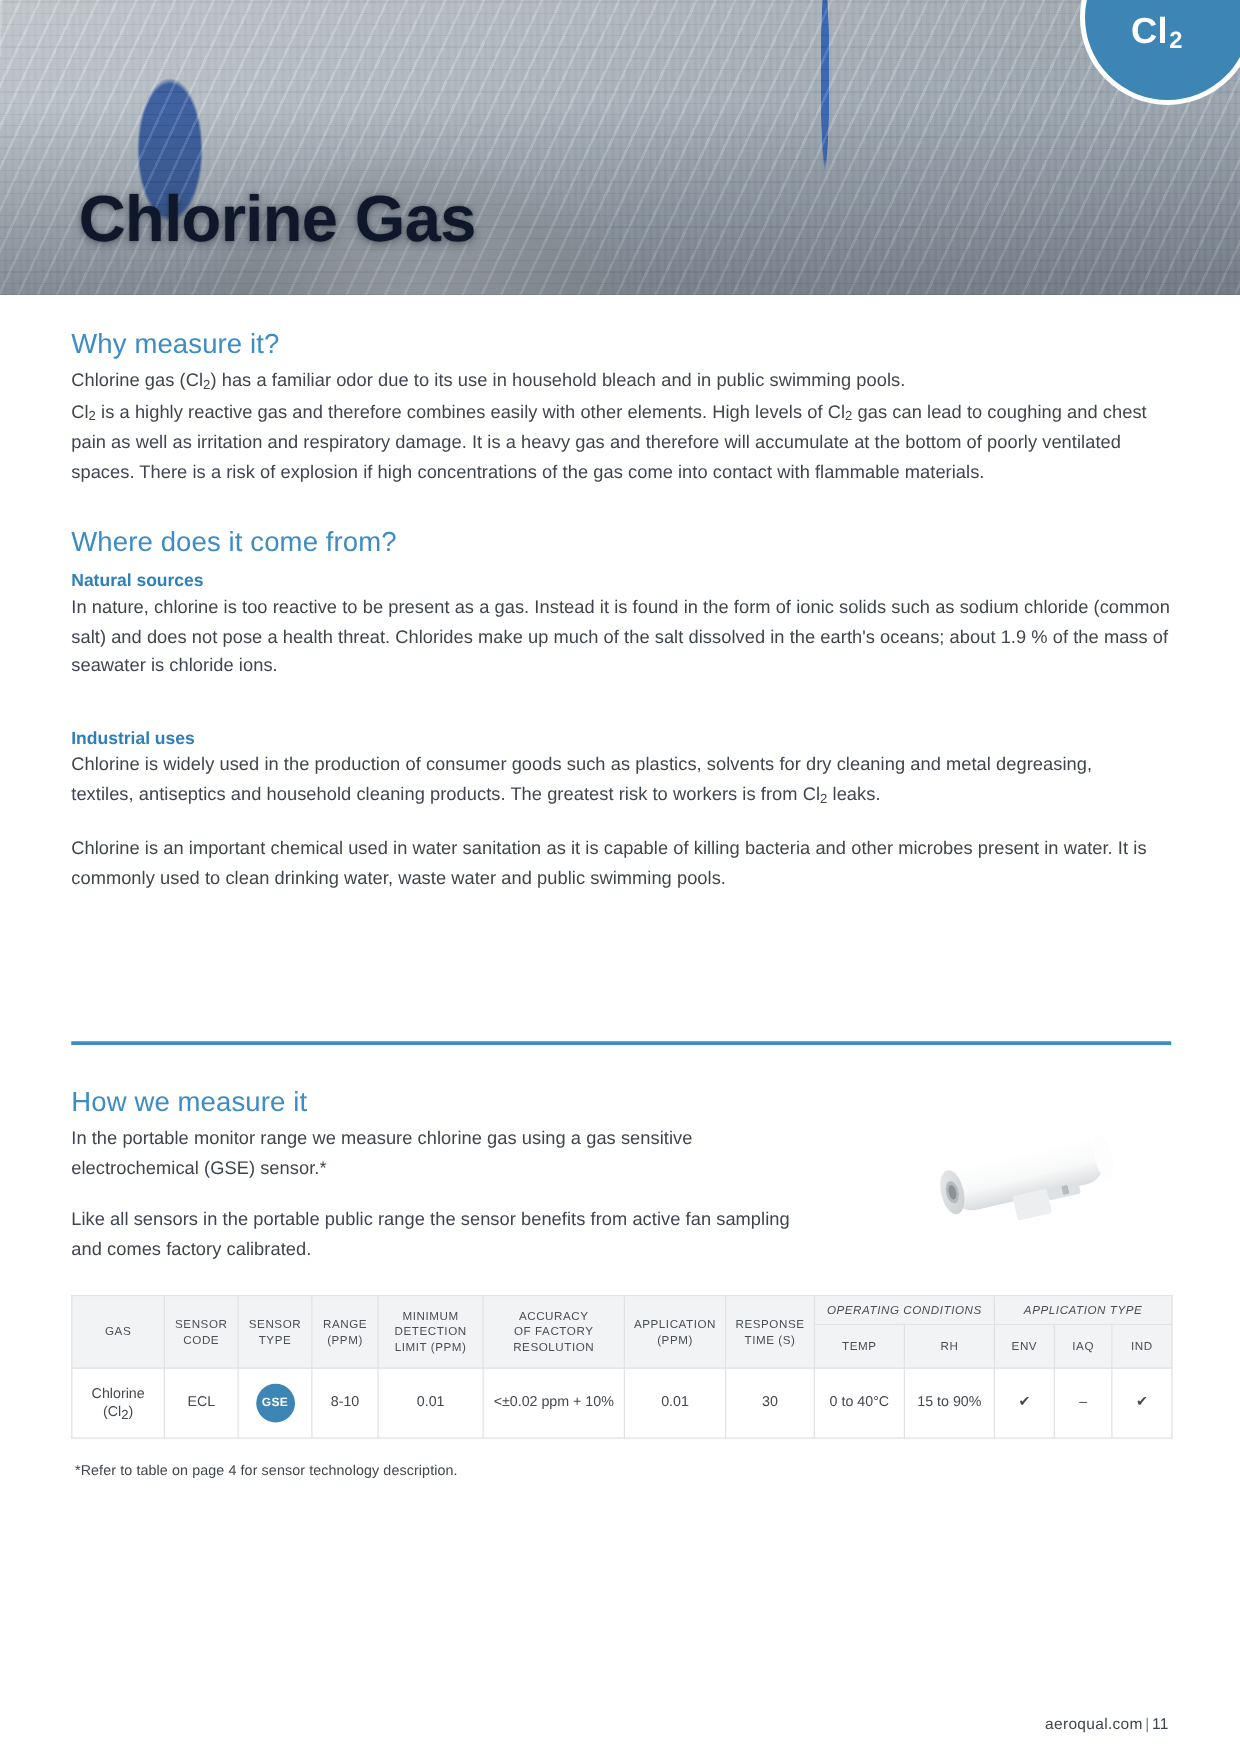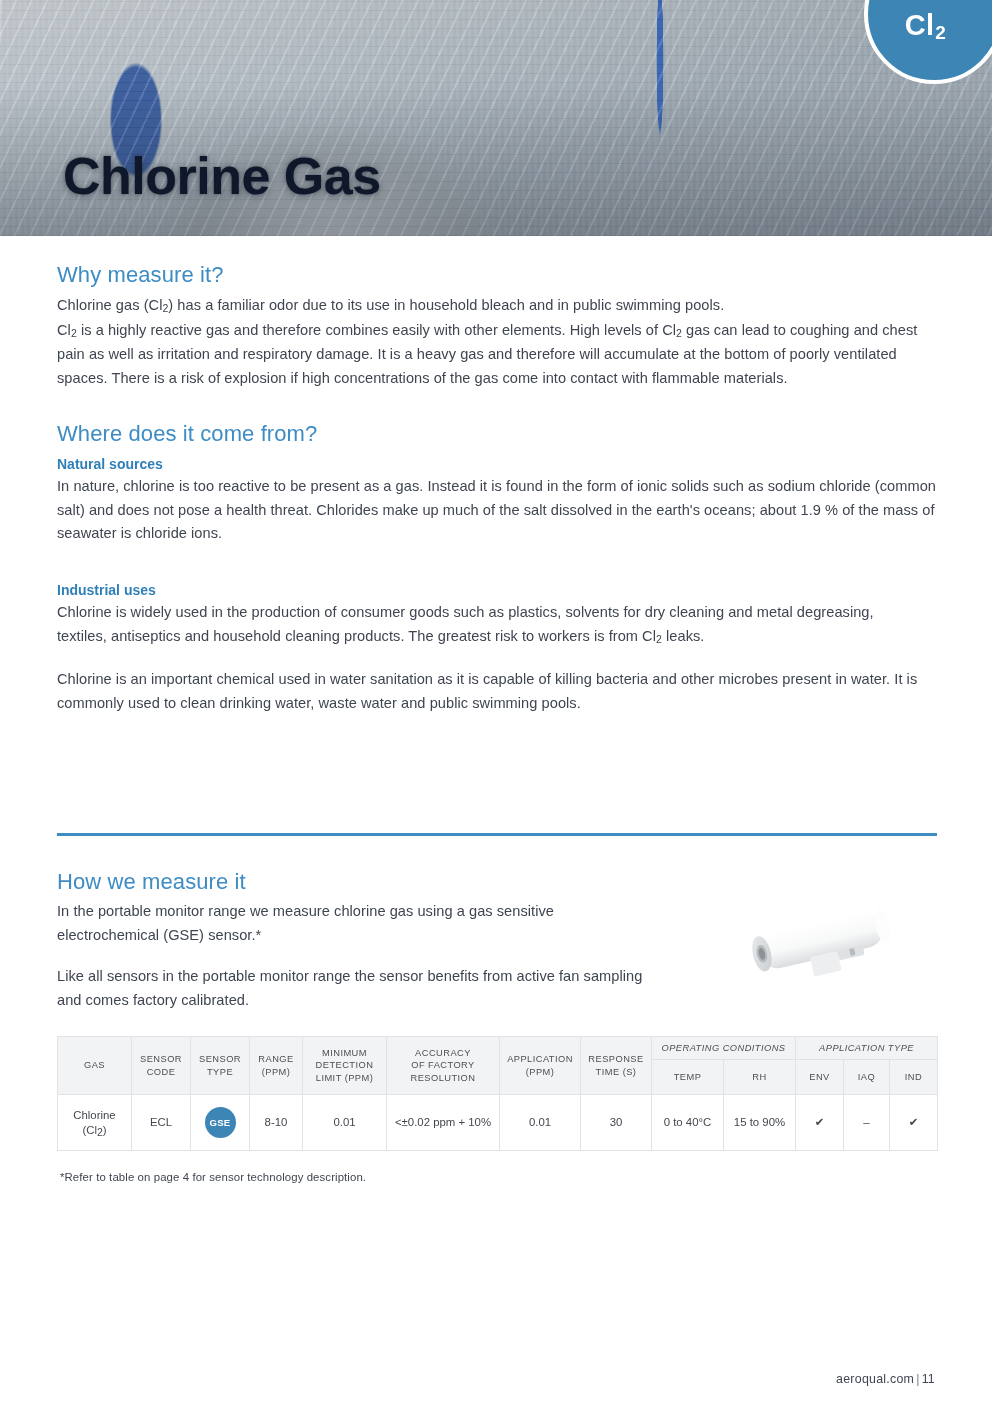--- a/index.html
+++ b/index.html
@@ -263,21 +263,21 @@
     <h3 class="sub-title">Industrial uses</h3>
     <p class="body-text"><span>Chlorine is widely used in the production of consumer goods such as plastics, solvents for dry cleaning and metal degreasing, textiles, antiseptics and household cleaning products. The greatest risk to workers is from Cl</span><sub class="chem">2</sub><span> leaks.</span></p>
     <p class="body-text">Chlorine is an important chemical used in water sanitation as it is capable of killing bacteria and other microbes present in water. It is commonly used to clean drinking water, waste water and public swimming pools.</p>
   </div>
 
   <div class="divider"></div>
 
   <div class="block-how">
     <h2 class="section-title">How we measure it</h2>
     <p class="body-text">In the portable monitor range we measure chlorine gas using a gas sensitive electrochemical (GSE) sensor.*</p>
-    <p class="body-text">Like all sensors in the portable monitor range the sensor benefits from active fan sampling and comes factory calibrated.</p>
+    <p class="body-text">Like all sensors in the portable public range the sensor benefits from active fan sampling and comes factory calibrated.</p>
   </div>
 
   <div class="sensor-img">
     <svg width="175" height="90" viewBox="0 0 175 90" xmlns="http://www.w3.org/2000/svg">
       <defs>
         <linearGradient id="body-g" x1="0" y1="0" x2="0" y2="1">
           <stop offset="0%" stop-color="#ffffff"></stop>
           <stop offset="55%" stop-color="#f7f8f8"></stop>
           <stop offset="100%" stop-color="#dadddf"></stop>
         </linearGradient>

